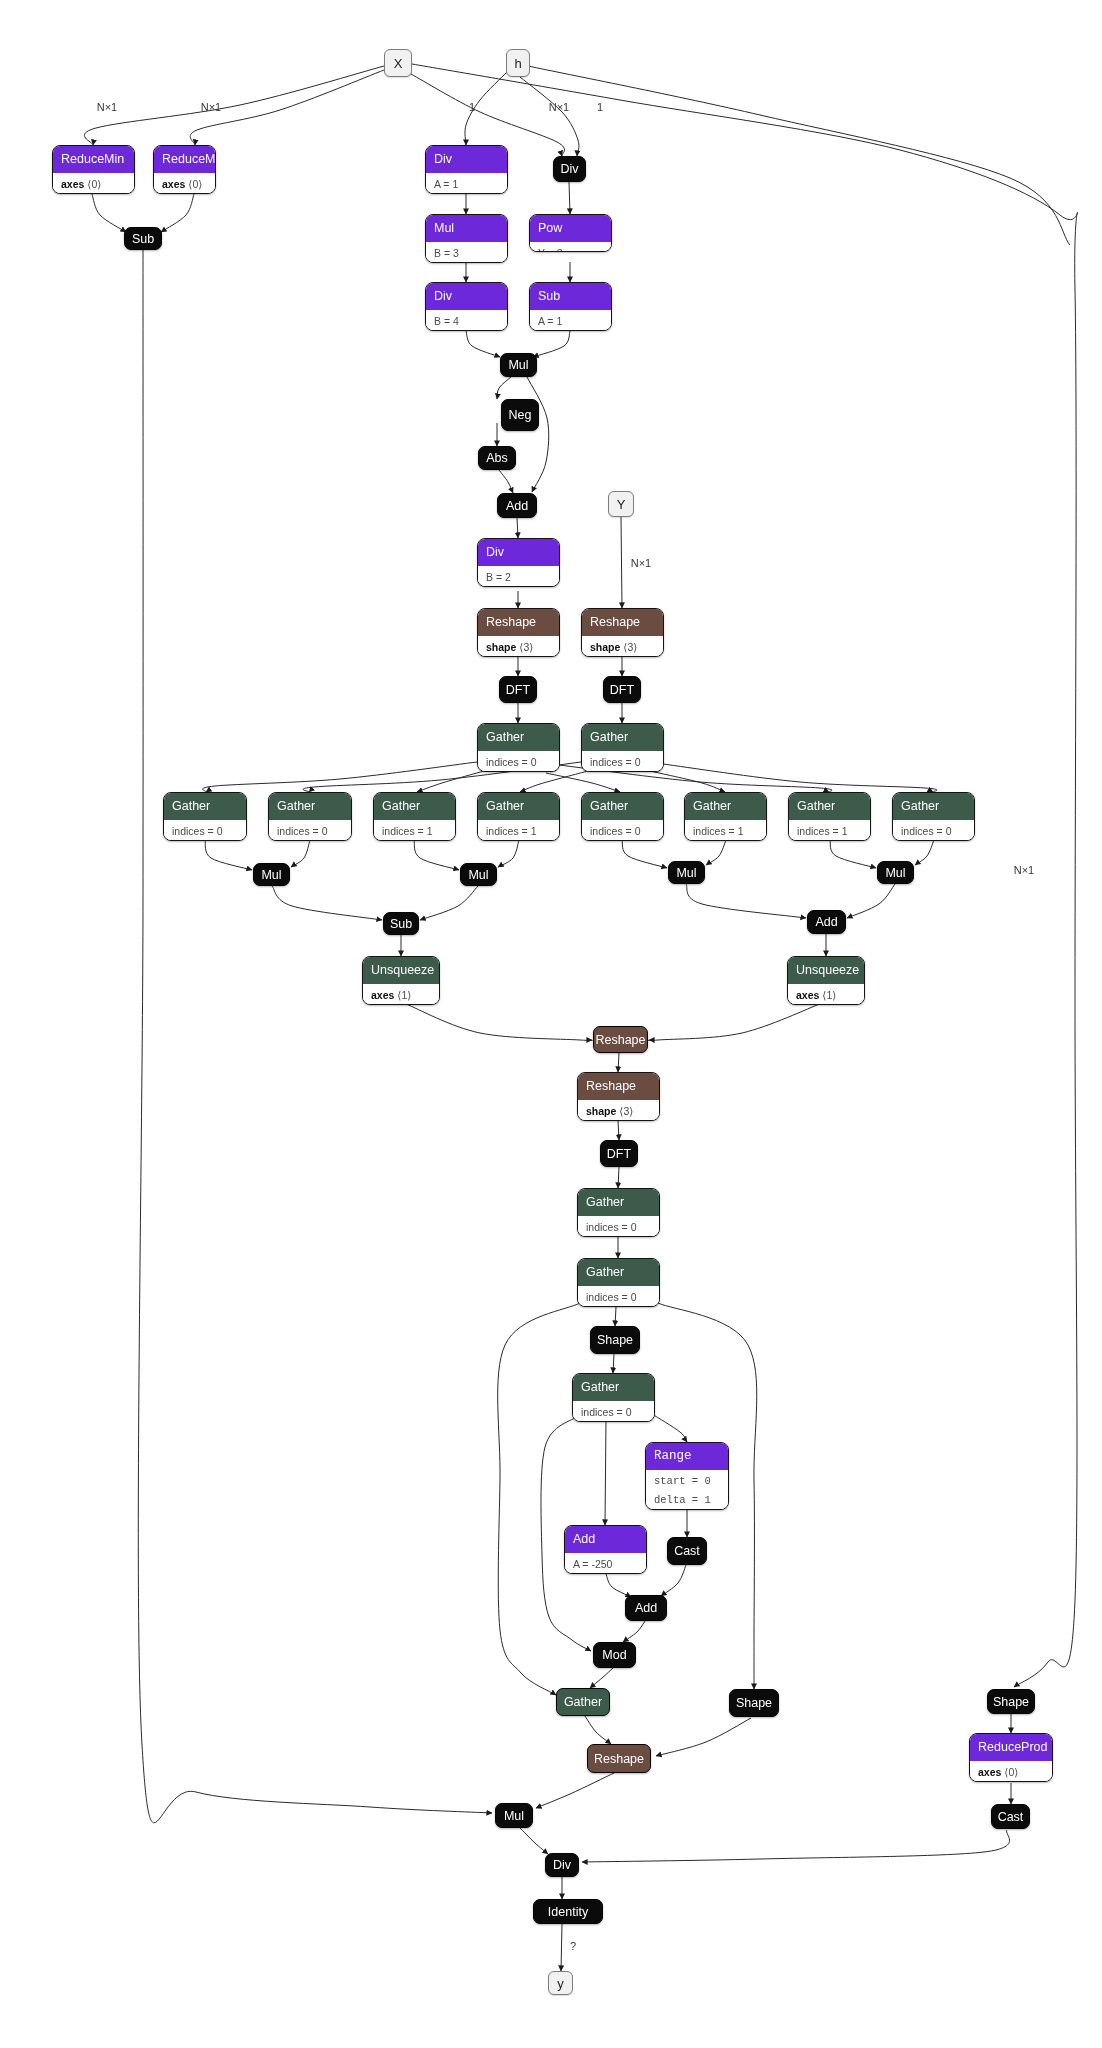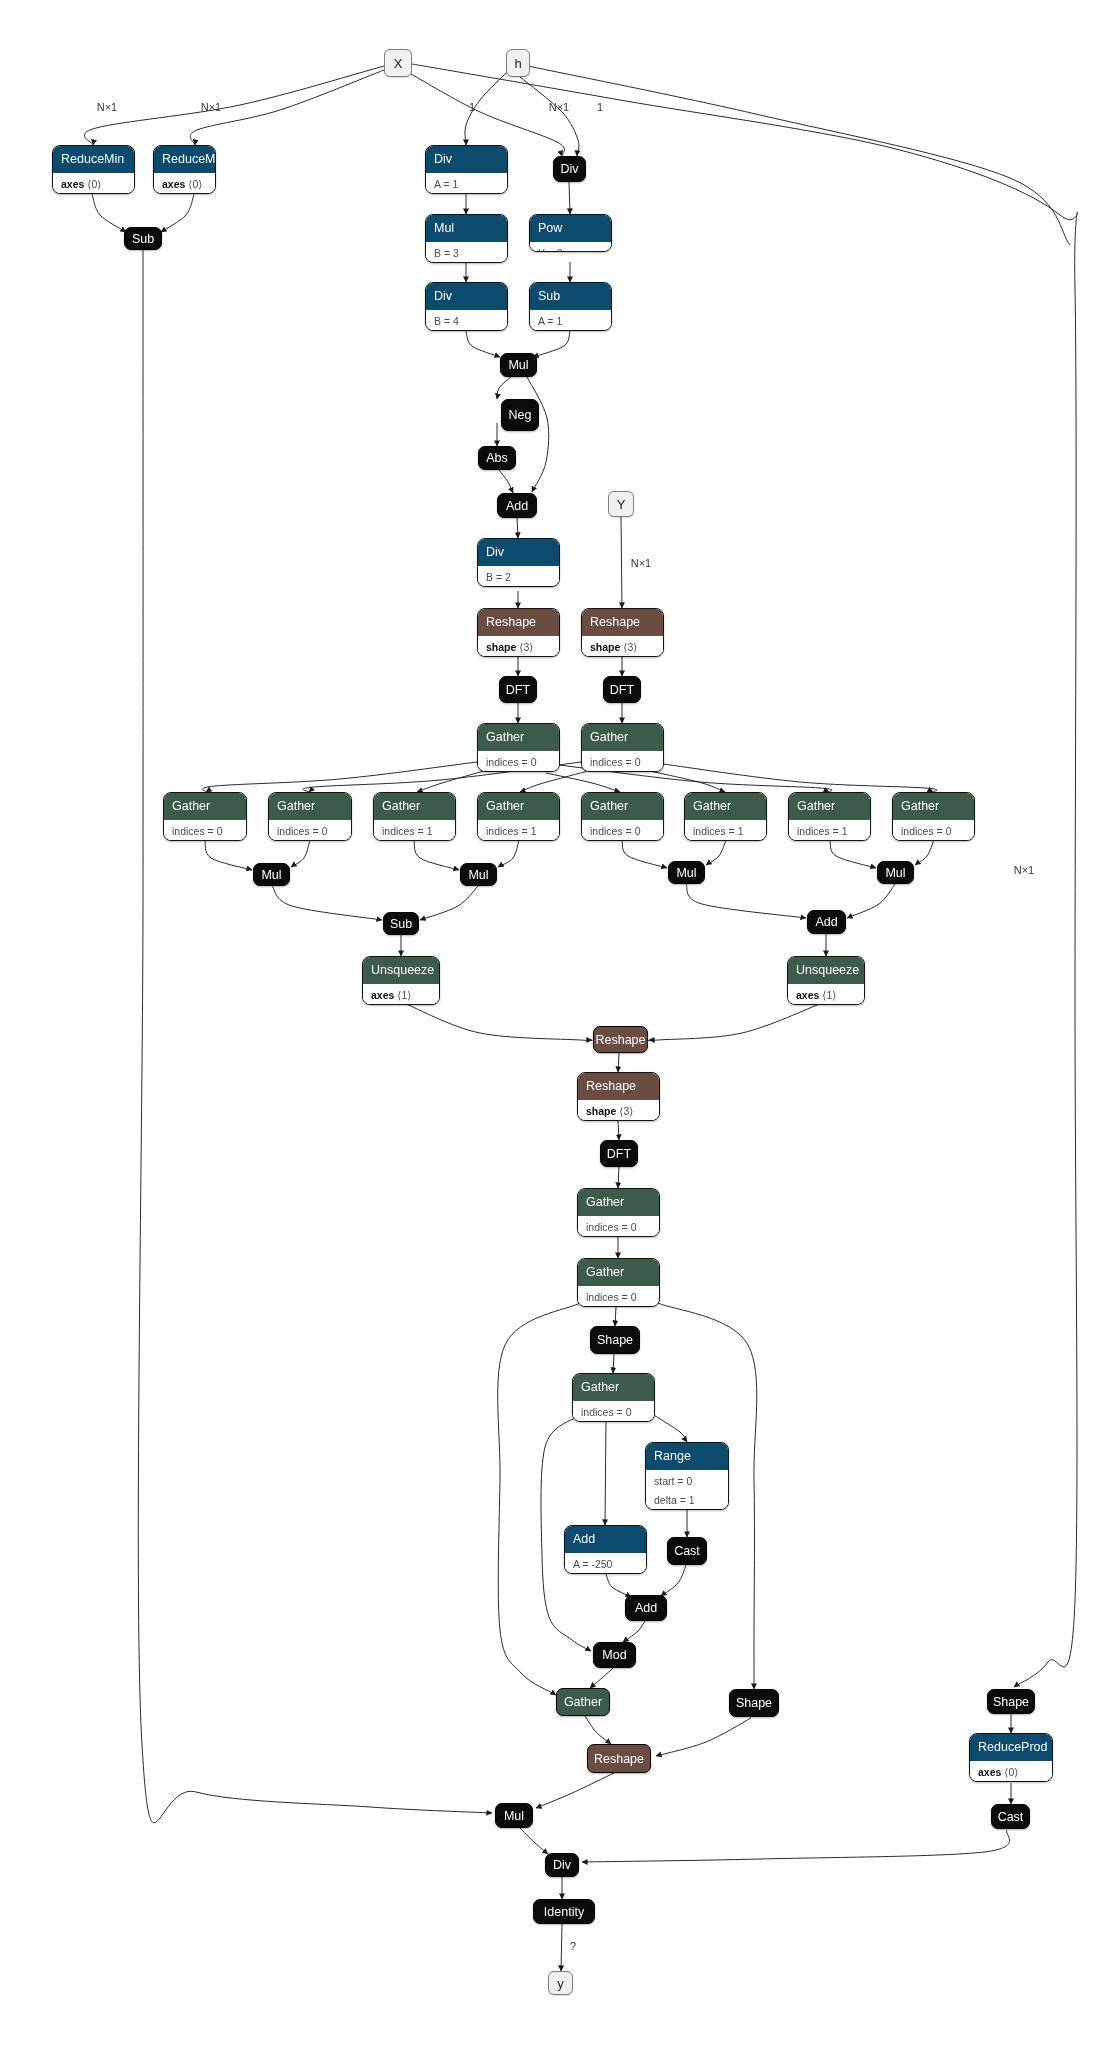--- a/index.html
+++ b/index.html
@@ -4,21 +4,21 @@
 <style>
   html,body{margin:0;padding:0;background:#ffffff;}
   #canvas{position:relative;width:1102px;height:2048px;background:#ffffff;overflow:hidden;
           font-family:"Liberation Sans","DejaVu Sans",sans-serif;}
   #edges{position:absolute;left:0;top:0;width:1102px;height:2048px;}
   #edges path.edge{fill:none;stroke:#2a2a2a;stroke-width:1;}
   .node{position:absolute;box-sizing:border-box;}
   .box{border:1px solid #141414;border-radius:8px;background:#ffffff;overflow:hidden;
        box-shadow:0 1px 2px rgba(0,0,0,.28);}
   .box .hdr{color:#fff;font-size:12.5px;line-height:27px;height:27px;padding:0 8px;white-space:nowrap;}
-  .hdr.black{background:#0c4a6e}
+  .hdr.black{background:#6d28d9}
   .hdr.green{background:#3d5b4b}
   .hdr.brown{background:#6b4c41}
   .box .attrs{padding:2px 0 14px;background:#fff;}
   .attr{font-size:10.5px;color:#4a4a4a;line-height:19px;height:19px;padding:0 8px;white-space:nowrap;}
   .attr b{color:#101010;font-weight:700;}
   .pill{color:#fff;font-size:12.5px;display:flex;align-items:center;justify-content:center;
         border-radius:7px;border:1px solid #050505;white-space:nowrap;
         box-shadow:0 1px 2px rgba(0,0,0,.30);}
   .pill.black{background:#0b0b0b}
   .pill.green{background:#3d5b4b}
@@ -332,21 +332,21 @@
     </div>
     <div class="node pill black" style="left: 590px; top: 1326px; width: 50px; height: 28px;">
       <span>Shape</span>
     </div>
     <div class="node box" style="left: 572px; top: 1373px; width: 83px; height: 49px;">
       <div class="hdr green">Gather</div>
       <div class="attrs">
         <div class="attr"><span>indices = 0</span></div>
       </div>
     </div>
-    <div class="node box" style="left: 645px; top: 1442px; width: 84px; height: 68px;">
+    <div class="node box" style="left: 645px; top: 1442px; width: 84px; height: 68px; font-family: Liberation Mono, monospace;">
       <div class="hdr black">Range</div>
       <div class="attrs">
         <div class="attr"><span>start = 0</span></div>
         <div class="attr"><span>delta = 1</span></div>
       </div>
     </div>
     <div class="node box" style="left: 564px; top: 1525px; width: 83px; height: 49px;">
       <div class="hdr black">Add</div>
       <div class="attrs">
         <div class="attr"><span>A = -250</span></div>
@@ -381,19 +381,19 @@
       <div class="attrs">
         <div class="attr"><b>axes</b> <span>⟨0⟩</span></div>
       </div>
     </div>
     <div class="node pill black" style="left: 991px; top: 1804px; width: 39px; height: 25px;">
       <span>Cast</span>
     </div>
     <div class="node pill black" style="left: 545px; top: 1853px; width: 34px; height: 24px;">
       <span>Div</span>
     </div>
-    <div class="node pill black" style="left: 533px; top: 1899px; width: 62px; height: 25px;">
+    <div class="node pill black" style="left: 533px; top: 1899px; width: 70px; height: 25px;">
       <span>Identity</span>
     </div>
     <div class="node io" style="left: 548px; top: 1971px; width: 25px; height: 24px;">
       <span>y</span>
     </div>
   </div>
 
 </body></html>

